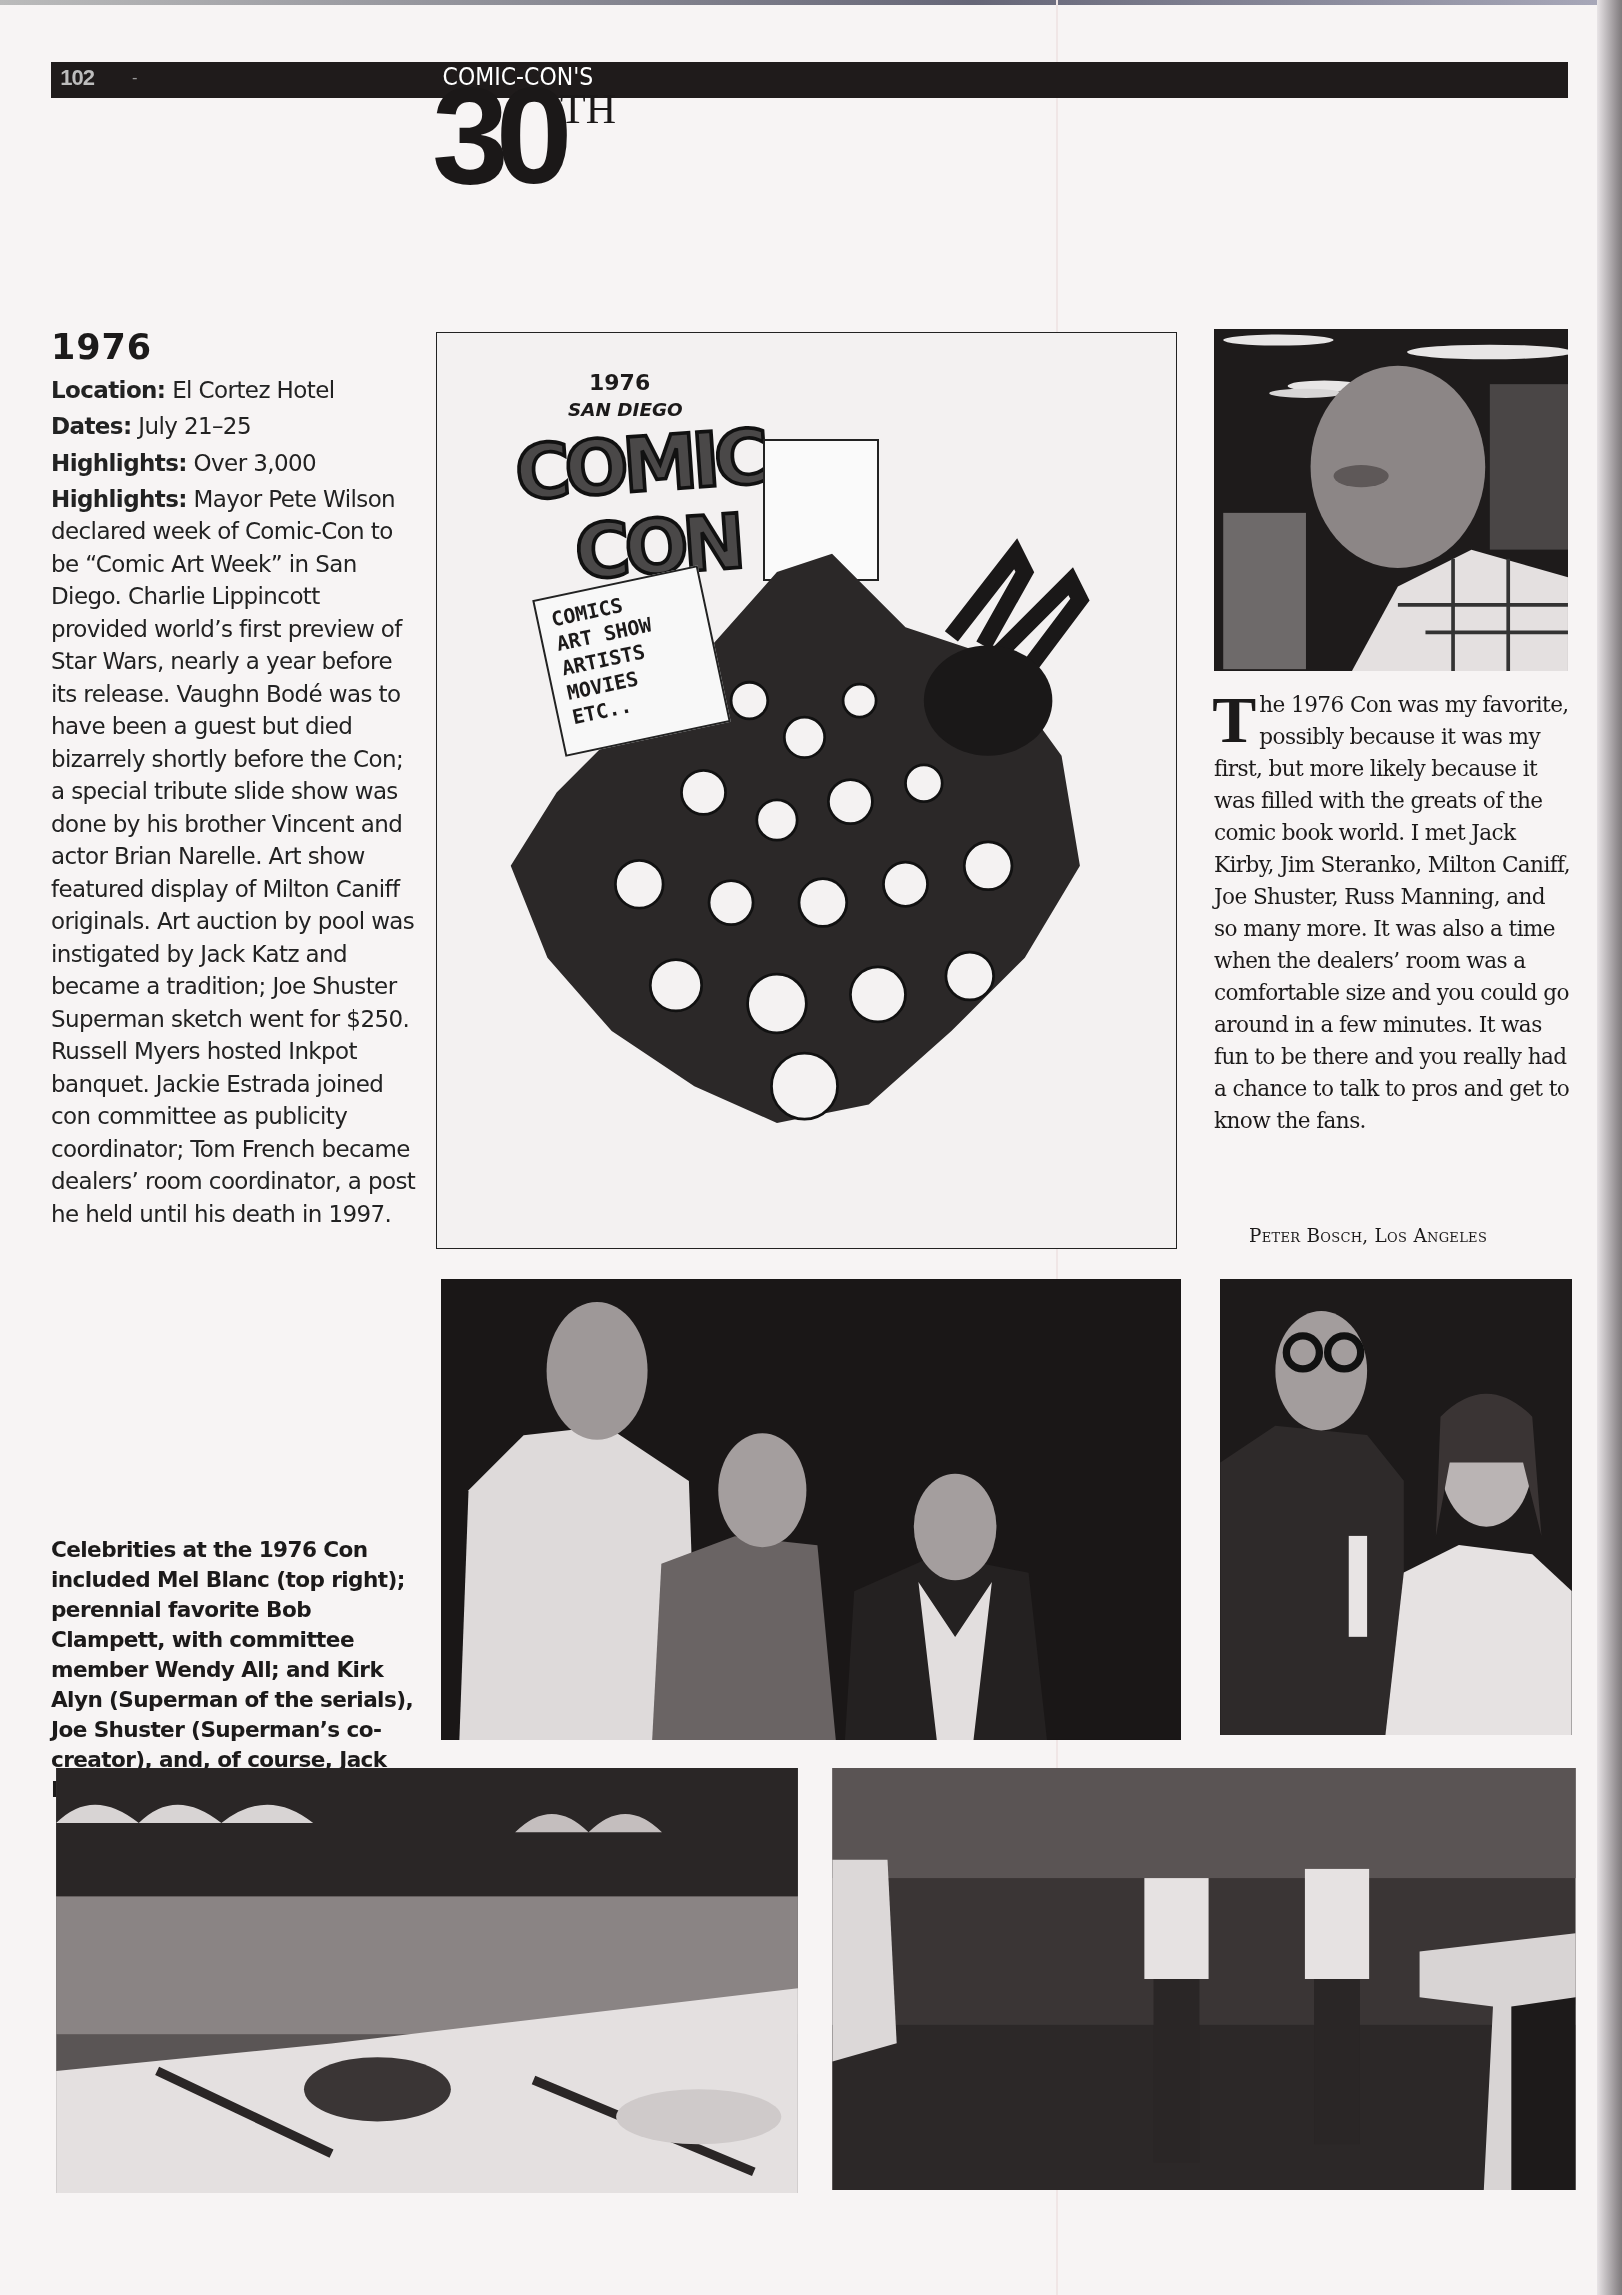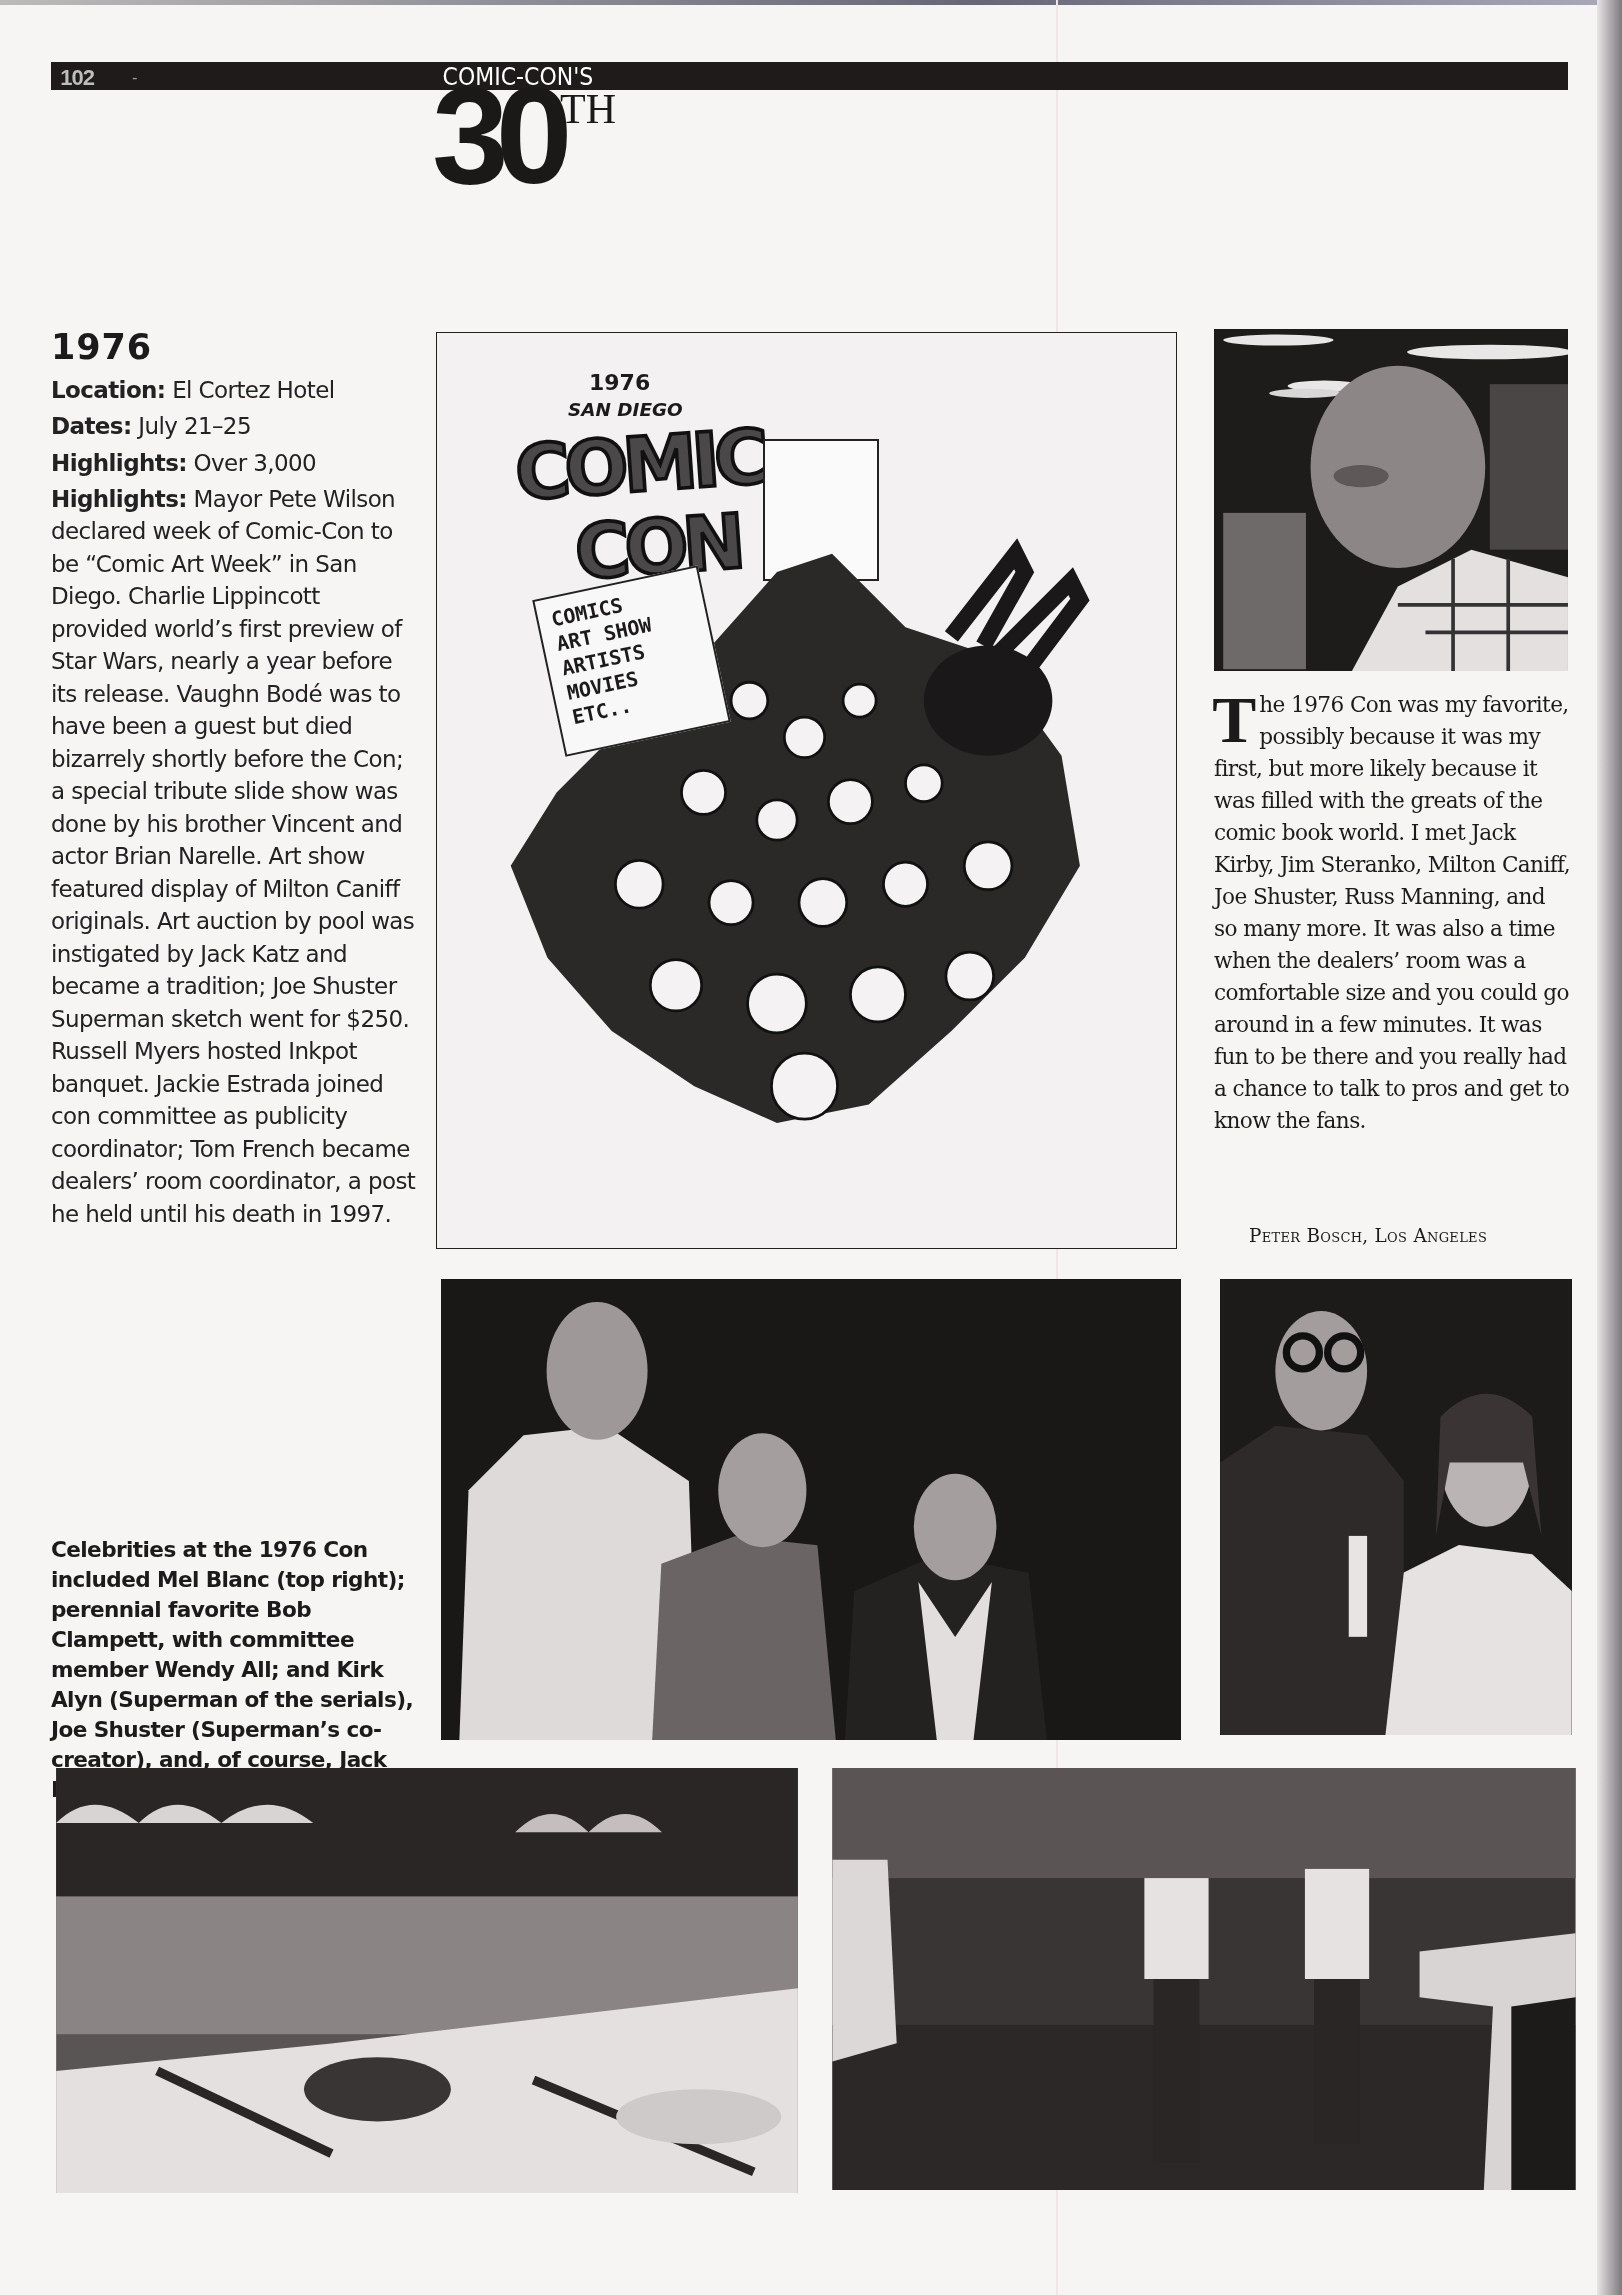--- a/index.html
+++ b/index.html
@@ -1,20 +1,20 @@
 <!DOCTYPE html>
 <html style="font-size:14.7px"><head>
 <meta charset="utf-8">
 <style>
   html,body{margin:0;padding:0;}
   body{width:1623px;height:2296px;background:#f7f4f4;position:relative;overflow:hidden;font-family:"Liberation Sans",sans-serif;color:#1c1a1a;}
   .spine{position:absolute;left:1056px;top:0;width:1.8px;height:2296px;background:#f0e6e6;}
   .rightedge{position:absolute;right:0;top:0;width:26px;height:2296px;background:linear-gradient(90deg,#e8e4e6,#9a9598 70%,#7a7678);}
   .topedge{position:absolute;left:0;top:0;width:1623px;height:4.6px;background:linear-gradient(90deg,#bbb,#667 60%,#aab);}
-  .headbar{position:absolute;left:51px;top:62px;width:1517px;height:28px;background:#1f1b1b;}
+  .headbar{position:absolute;left:51px;top:62px;width:1517px;height:36px;background:#1f1b1b;}
   .pagenum{position:absolute;left:9.2px;top:2.8px;font-size:22px;font-weight:bold;color:#bdbdbd;letter-spacing:-0.9px;font-family:"Liberation Sans Narrow","Liberation Sans",sans-serif;}
   .pagedash{position:absolute;left:81px;top:5.5px;color:#9a9a9a;font-size:16.5px;}
   .logo-top{position:absolute;left:433px;top:62px;width:193px;font-size:25px;color:#fff;letter-spacing:0px;font-family:"DejaVu Sans",sans-serif;font-weight:normal;line-height:29px;text-align:center;transform:scaleX(0.88);transform-origin:left;}
   .logo-30{position:absolute;left:432px;top:66px;font-size:138px;line-height:138px;font-weight:bold;color:#1b1818;font-family:Liberation Sans, sans-serif;letter-spacing:-13px;}
   .logo-th{position:absolute;left:560px;top:88px;font-size:42px;line-height:42px;color:#1b1818;font-family:Liberation Serif, serif;font-weight:normal;}
   .sidebar{position:absolute;left:51px;top:327px;width:367px;}
   .year{font-family:"DejaVu Sans",sans-serif;font-weight:bold;font-size:35px;color:#1c1a1a;margin:0 0 7.3px 0;letter-spacing:0.9px;}
   .fact{font-size:23px;line-height:32.5px;margin:0;font-family:"DejaVu Sans",sans-serif;color:#222;letter-spacing:-0.6px;}
   .fact .lbl{font-weight:bold;}
   .fact-block{margin-bottom:3.7px;}

